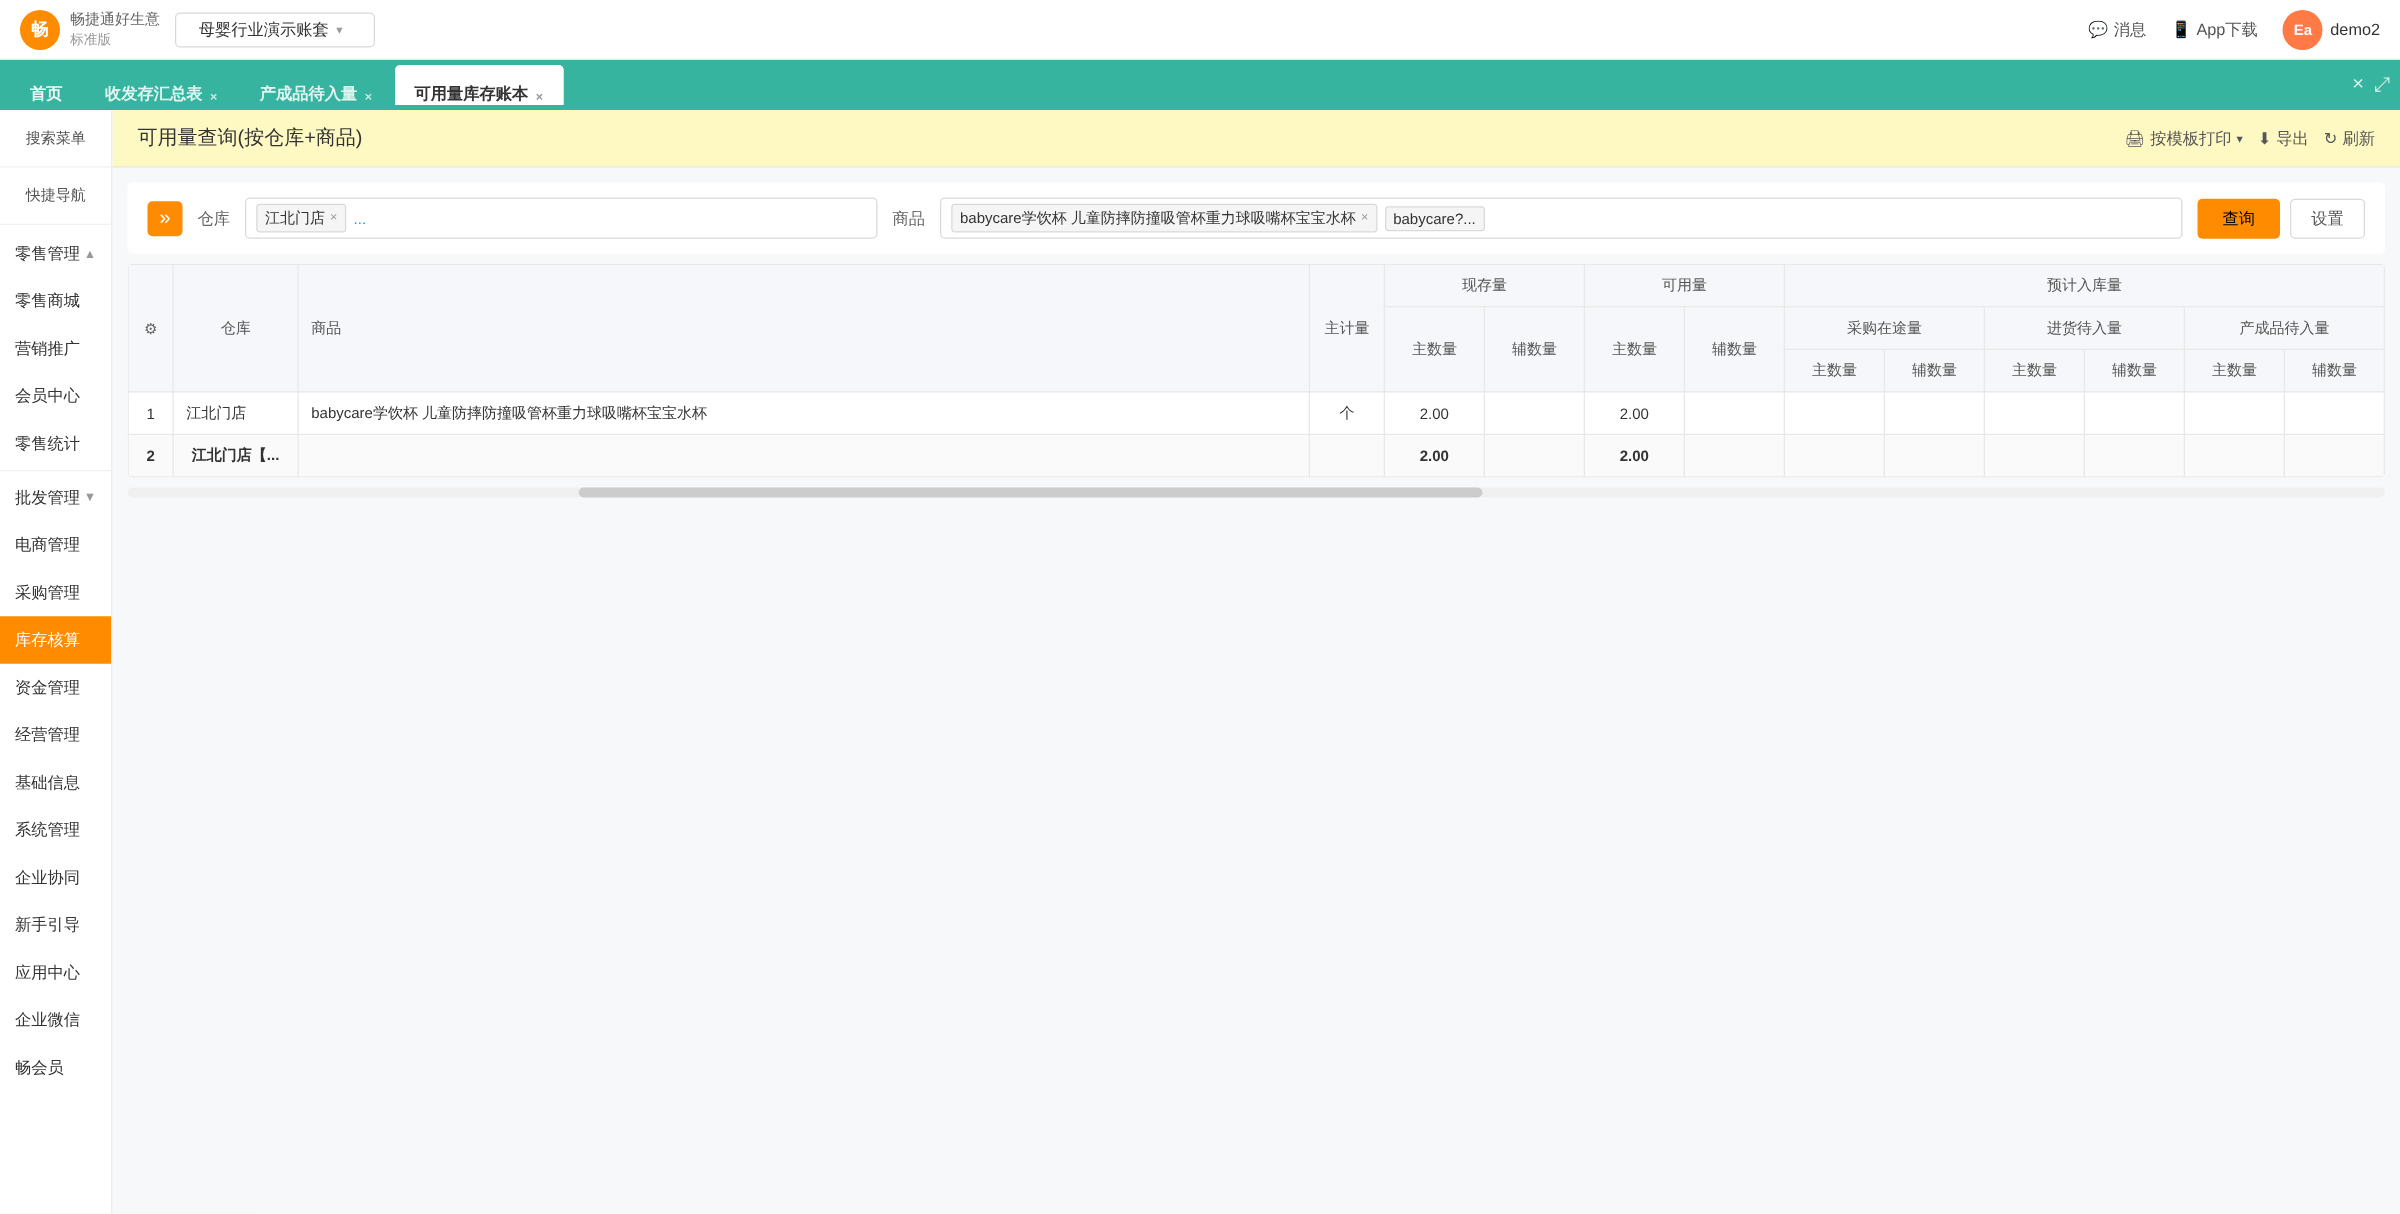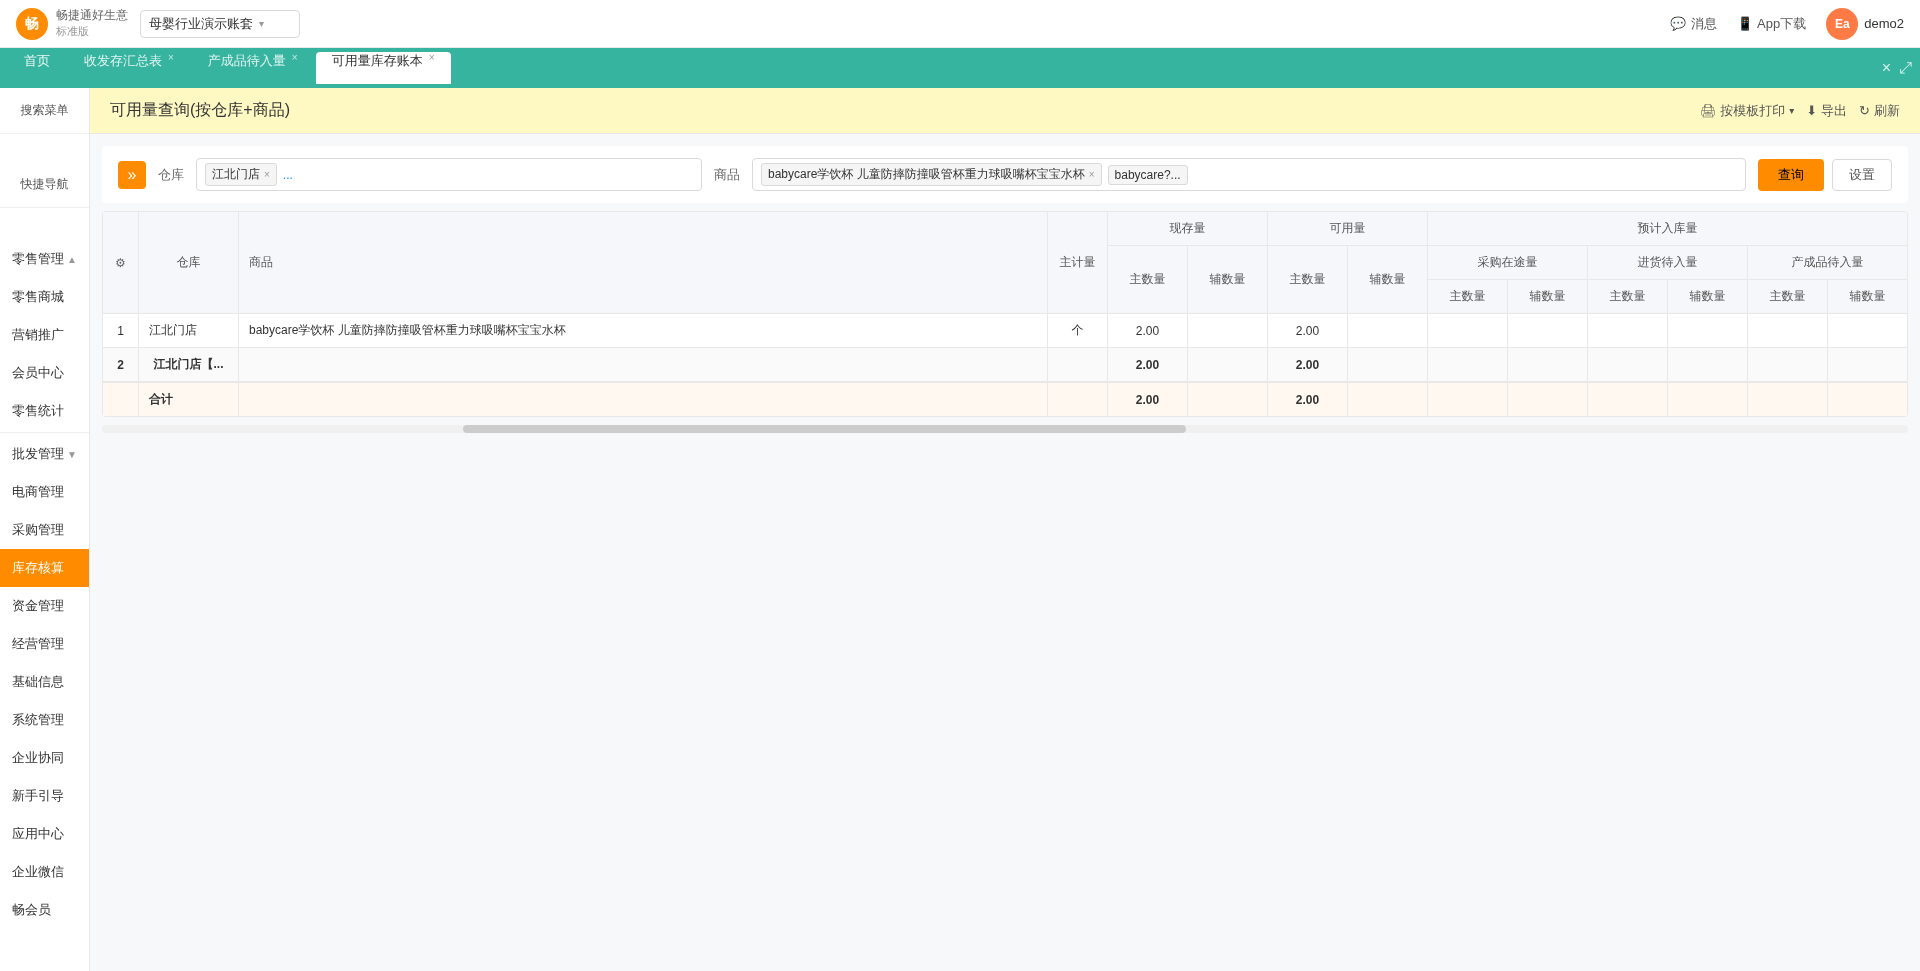--- a/index.html
+++ b/index.html
@@ -10,51 +10,50 @@
       display: flex; align-items: center; justify-content: space-between;
       background: #fff; height: 48px; padding: 0 16px;
       border-bottom: 1px solid #e8e8e8;
       position: relative;
     }
     .top-bar-left { display: flex; align-items: center; gap: 12px; }
     .logo-area { display: flex; align-items: center; gap: 8px; }
     .logo-icon { width: 32px; height: 32px; background: #ff8c00; border-radius: 50%; display: flex; align-items: center; justify-content: center; color: white; font-size: 14px; font-weight: bold; }
     .logo-text { font-size: 12px; color: #666; line-height: 1.3; }
     .logo-subtext { font-size: 11px; color: #999; }
-    .store-selector { display: flex; align-items: center; gap: 6px; border: 1px solid #d9d9d9; border-radius: 4px; padding: 4px 8px; cursor: pointer; background: #fff; min-width: 160px; font-size: 13px; }
+    .store-selector { display: flex; align-items: center; gap: 6px; border: 1px solid #d9d9d9; border-radius: 4px; padding: 4px 18px; cursor: pointer; background: #fff; min-width: 160px; font-size: 13px; }
     .store-selector .chevron { color: #999; font-size: 10px; }
     .top-bar-right { display: flex; align-items: center; gap: 20px; }
     .top-bar-btn { display: flex; align-items: center; gap: 4px; cursor: pointer; color: #555; font-size: 13px; }
     .avatar { width: 32px; height: 32px; border-radius: 50%; background: #ff7a45; display: flex; align-items: center; justify-content: center; color: white; font-size: 12px; font-weight: bold; overflow: hidden; }
     .user-name { font-size: 13px; color: #333; cursor: pointer; }
 
     
     .nav-tabs {
       display: flex; align-items: center; background: #36b4a0; height: 40px; padding: 0 8px;
     }
     .nav-tab {
-      display: flex; align-items: flex-start; gap: 6px; padding: 0 16px; height: 32px;
+      display: flex; align-items: flex-end; gap: 6px; padding: 0 16px; height: 32px;
       border-radius: 4px 4px 0 0; cursor: pointer; color: rgba(255,255,255,0.85); font-size: 13px;
-      margin-right: 2px; white-space: nowrap;
+      margin-right: 2px; white-space: nowrap; font-weight: bold;
     }
     .nav-tab.active { background: #fff; color: #333; }
     .nav-tab .close-btn { font-size: 10px; color: rgba(255,255,255,0.7); cursor: pointer; }
     .nav-tab.active .close-btn { color: #999; }
     .nav-tab-home { color: rgba(255,255,255,0.9); }
     .nav-spacer { flex: 1; }
     .nav-window-btns { display: flex; gap: 8px; }
     .nav-window-btn { color: rgba(255,255,255,0.8); cursor: pointer; font-size: 16px; }
 
     
     .layout { display: flex; height: calc(971px - 88px); }
     .sidebar {
       width: 90px; background: #fff; border-right: 1px solid #e8e8e8;
       display: flex; flex-direction: column; overflow-y: auto;
       flex-shrink: 0;
-      gap: 28px;
     }
     .sidebar-search { padding: 10px 8px; border-bottom: 1px solid #f0f0f0; }
     .sidebar-search-btn { width: 100%; text-align: center; font-size: 12px; color: #555; cursor: pointer; padding: 4px 0; }
     .sidebar-nav { padding: 6px 0; border-bottom: 1px solid #f0f0f0; }
     .sidebar-nav-item { text-align: center; font-size: 12px; color: #555; padding: 8px 4px; cursor: pointer; }
     .sidebar-section { padding: 4px 0; }
     .sidebar-item {
       display: flex; align-items: center; justify-content: space-between;
       padding: 10px 12px; font-size: 13px; color: #333; cursor: pointer; white-space: nowrap;
     }
@@ -364,39 +363,19 @@
       <td style="background: rgb(250, 250, 250); font-weight: bold;"></td>
       <td style="background: rgb(250, 250, 250); font-weight: bold;"></td>
       <td style="background: rgb(250, 250, 250); font-weight: bold;"></td>
       <td style="background: rgb(250, 250, 250); font-weight: bold;"></td>
       <td style="background: rgb(250, 250, 250); font-weight: bold;"></td>
       <td style="background: rgb(250, 250, 250); font-weight: bold;"></td>
     </tr>
           </tbody>
       </table>
 
-      <table class="data-table row-total">
-        <tbody>
-            <tr>
-          <td style="width:36px;border:1px solid #e8e8e8;"></td>
-          <td style="width:100px;text-align:left;font-weight:bold;border:1px solid #e8e8e8;">合计</td>
-          <td style="min-width:240px;border:1px solid #e8e8e8;"></td>
-          <td style="width:60px;border:1px solid #e8e8e8;"></td>
-          <td style="width:80px;font-weight:bold;border:1px solid #e8e8e8;">2.00</td>
-          <td style="width:80px;border:1px solid #e8e8e8;"></td>
-          <td style="width:80px;font-weight:bold;border:1px solid #e8e8e8;">2.00</td>
-          <td style="width:80px;border:1px solid #e8e8e8;"></td>
-          <td style="width:80px;border:1px solid #e8e8e8;"></td>
-          <td style="width:80px;border:1px solid #e8e8e8;"></td>
-          <td style="width:80px;border:1px solid #e8e8e8;"></td>
-          <td style="width:80px;border:1px solid #e8e8e8;"></td>
-          <td style="width:80px;border:1px solid #e8e8e8;"></td>
-          <td style="width:80px;border:1px solid #e8e8e8;"></td>
-        </tr>
-      </tbody>
-        </table>
     </div>
 
     <div class="scroll-indicator">
       <div class="scroll-thumb"></div>
     </div>
   </div>
 </div>
 
 </body></html>

